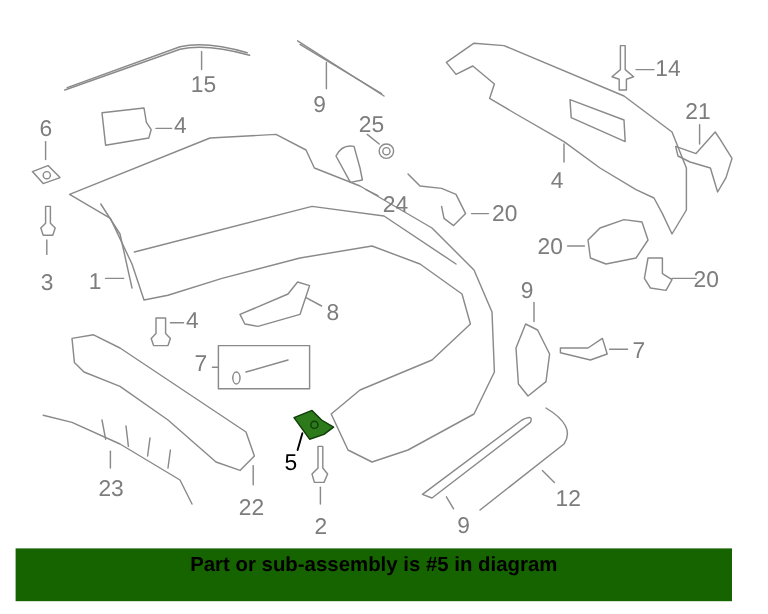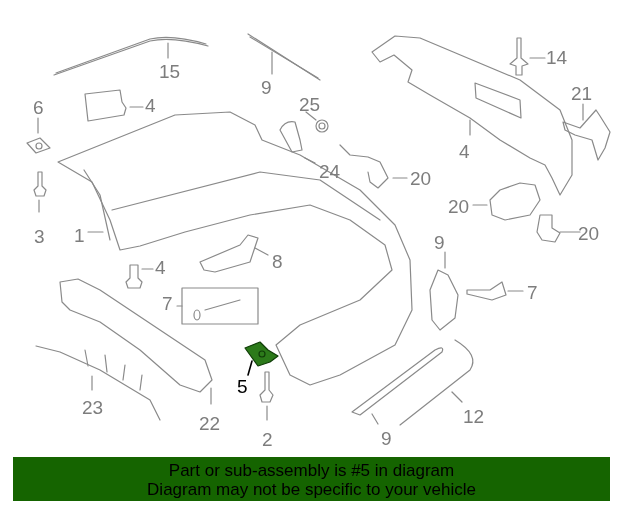--- a/index.html
+++ b/index.html
@@ -1,21 +1,21 @@
 <!DOCTYPE html>
 <html><head>
 <meta charset="utf-8">
 <style>
   html,body{margin:0;padding:0;background:#fff;}
   body{width:640px;height:512px;position:relative;overflow:hidden;font-family:"Liberation Sans",sans-serif;}
   #diagram{position:absolute;left:0;top:0;width:640px;height:455px;}
   .callout{position:absolute;font-size:19px;color:#7d7d7d;line-height:1;font-family:"Liberation Sans",sans-serif;}
   .callout.hl{color:#000;}
   #banner{position:absolute;left:13px;top:457px;width:597px;height:44px;background:#156400;color:#000;text-align:center;font-size:17px;line-height:19px;padding-top:4px;box-sizing:border-box;}
-  #banner div{white-space:nowrap;}
+  #banner div{white-space:nowrap;font-weight:bold;}
 </style>
 </head>
 <body>
 
 <div id="diagram">
   <svg width="640" height="455" viewBox="0 0 640 455" fill="none" stroke="#8a8a8a" stroke-width="1.2" stroke-linejoin="round" stroke-linecap="round">
 
     <g>
       <path d="M54 75 L150 41 Q172 36 208 46"></path>
       <path d="M56 73 L150 39 Q172 34 206 44"></path>
@@ -178,14 +178,13 @@
   <div class="callout" style="left:578px;top:224px">20</div>
   <div class="callout" style="left:571px;top:84px">21</div>
   <div class="callout" style="left:199px;top:414px">22</div>
   <div class="callout" style="left:82px;top:398px">23</div>
   <div class="callout" style="left:319px;top:162px">24</div>
   <div class="callout" style="left:299px;top:95px">25</div>
 </div>
 
 <div id="banner">
   <div>Part or sub-assembly is #5 in diagram</div>
-  <div>Diagram may not be specific to your vehicle</div>
 </div>
 
 </body></html>

